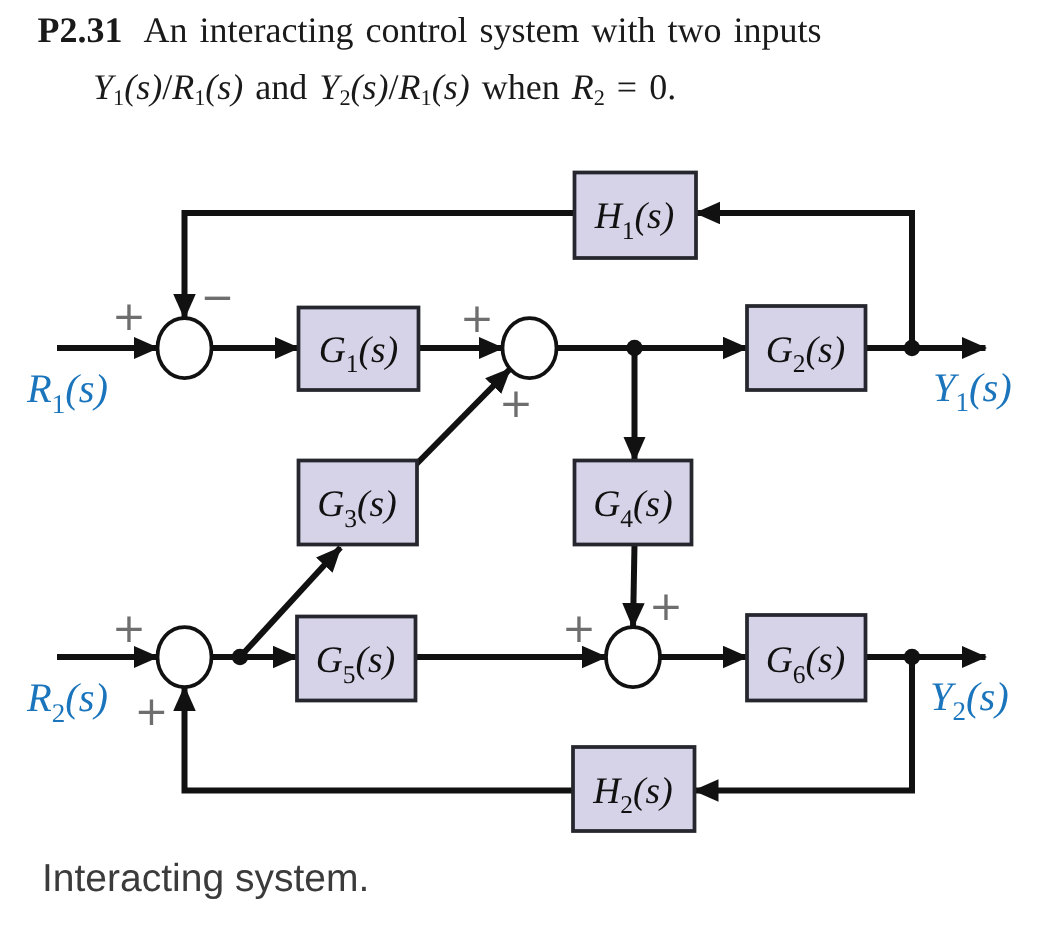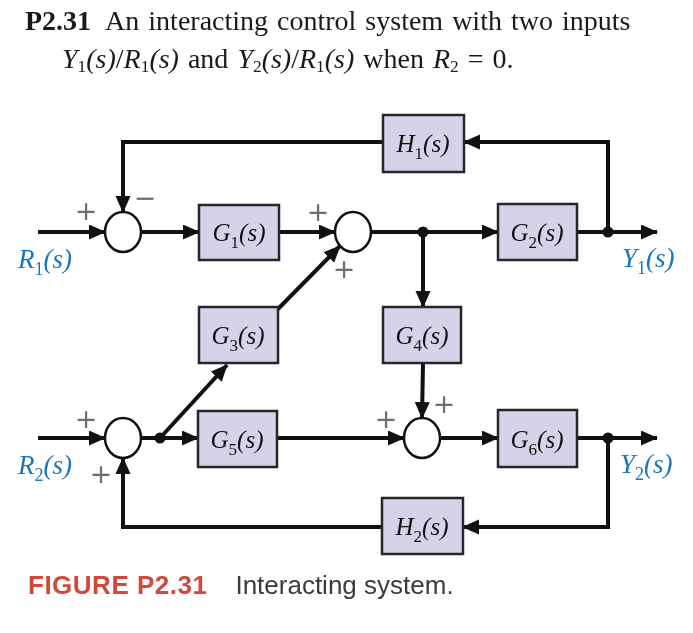--- a/index.html
+++ b/index.html
@@ -10,21 +10,21 @@
     background: #ffffff;
     overflow: hidden;
     font-family: "Liberation Serif", serif;
   }
   
   #problem {
     position: absolute;
     left: 25px;
     top: 2px;
     width: 652px;
-    font-size: 28px;
+    font-size: 24px;
     line-height: 38px;
     color: #1a1a1a;
     word-spacing: 2px;
   }
   .prob-line { white-space: nowrap; }
   .prob-line.indent { padding-left: 37px; }
   .prob-num { font-weight: bold; margin-right: 14px; }
   .mi { font-style: italic; }
   sub.msub {
     font-size: 0.62em;
@@ -147,17 +147,16 @@
       <text x="318" y="221">+</text>
       <text x="344" y="278">+</text>
       <text x="86" y="428">+</text>
       <text x="101" y="483">+</text>
       <text x="386" y="428">+</text>
       <text x="444" y="413">+</text>
     </g>
   </svg>
 
   <div id="caption">
-    <span class="fig-label" style="color: rgb(208, 73, 58);">FIGURE P2.31</span>
     <span class="fig-text">Interacting system.</span>
   </div>
 
 </div>
 
 </body></html>

